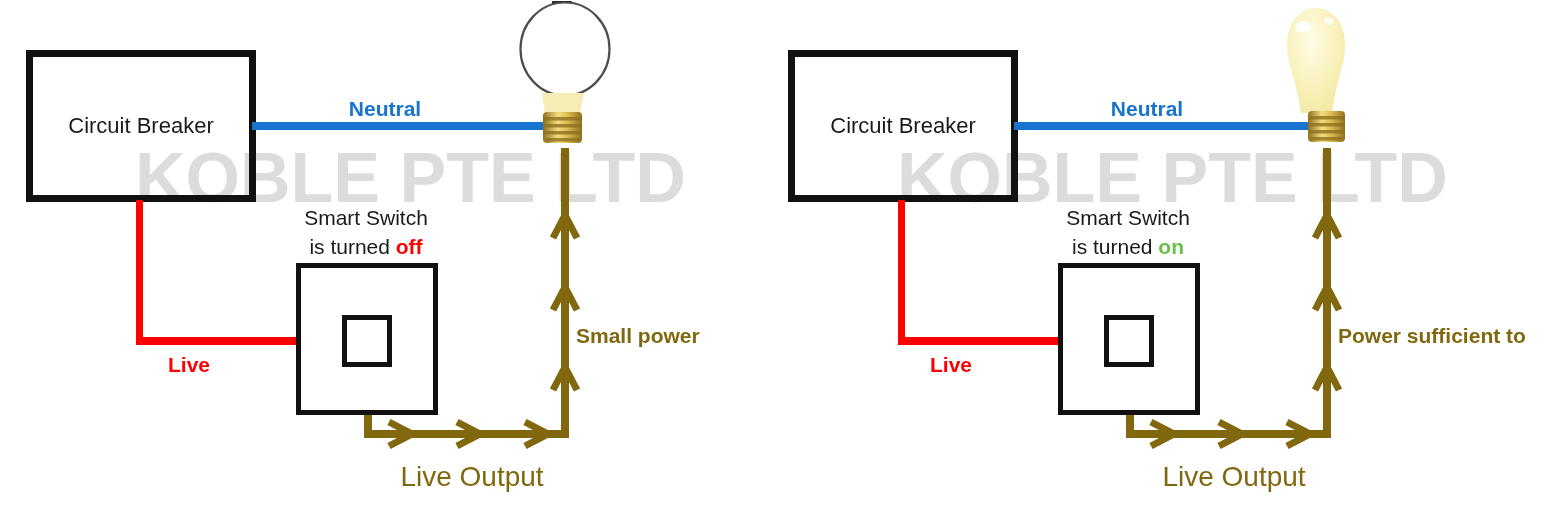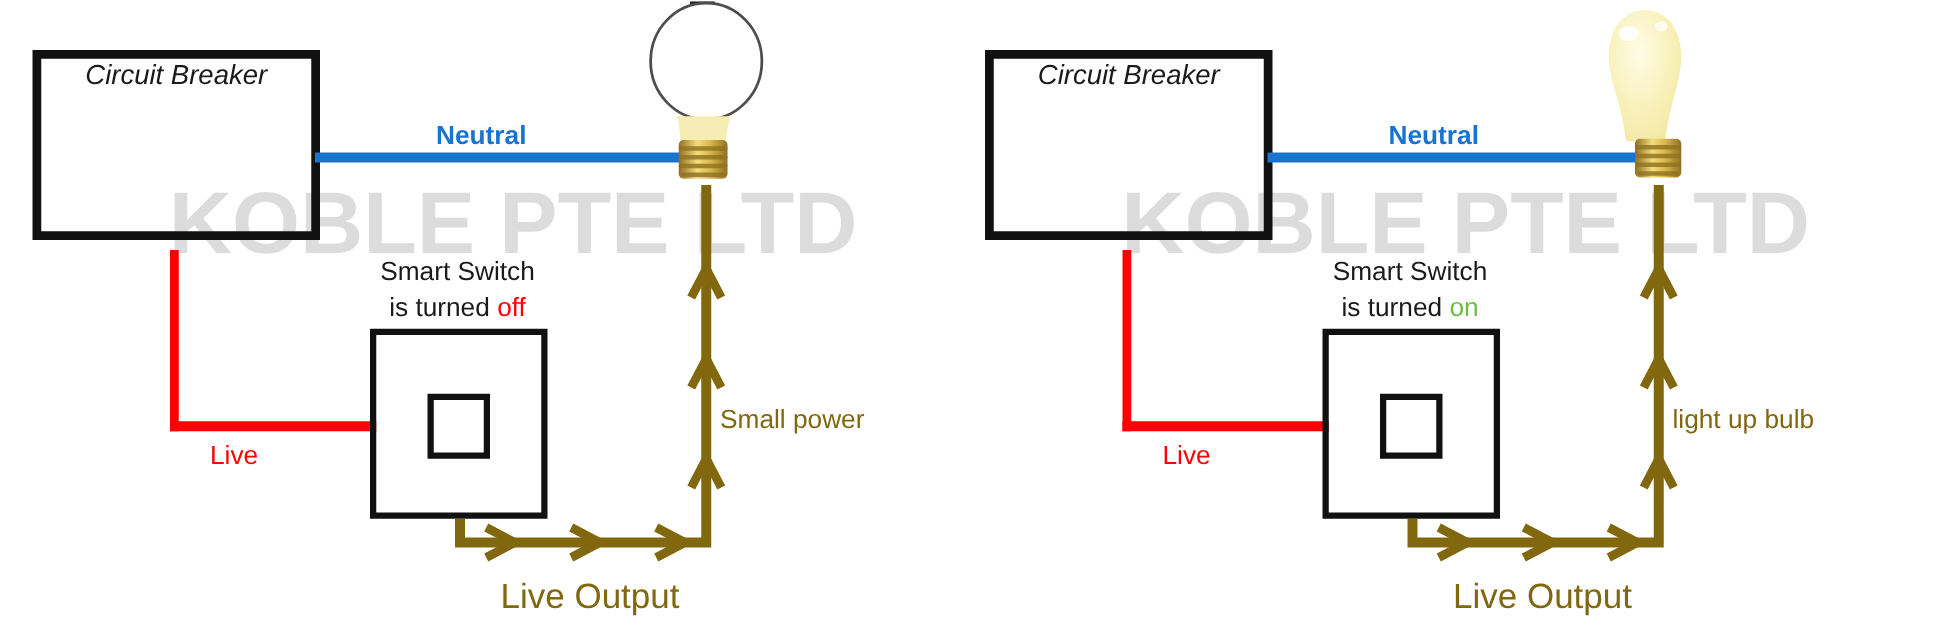--- a/index.html
+++ b/index.html
@@ -16,46 +16,46 @@
   .panel.right{left:762px;}
   .panel.left{left:0;}
 
   .watermark{
     position:absolute; left:135px; top:143px; z-index:0;
     font-size:70px; line-height:70px; letter-spacing:0px;
     color:var(--wm); white-space:nowrap; font-weight:700;
   }
 
   .box{position:absolute; box-sizing:border-box; background:transparent; z-index:2;}
-  .breaker{left:26px; top:40px; width:230px; height:152px; border:7px solid #111;
-    display:flex; align-items:flex-start; justify-content:center;font-style:italic;}
+  .breaker{left:26px; top:50px; width:230px; height:152px; border:7px solid #111;
+    display:flex; align-items:center; justify-content:center;}
   .breaker-label{font-size:22px; color:var(--ink); white-space:nowrap;}
 
   .switch{left:296px; top:263px; width:142px; height:152px; border:5px solid #111;}
   .switch-inner{position:absolute; left:41px; top:47px; width:50px; height:52px;
     box-sizing:border-box; border:5px solid #111; background:transparent;}
 
   .wire{position:absolute; z-index:2;}
   .blue-wire{left:252px; top:122px; width:296px; height:8px; background:var(--blue);}
   .red-v{left:136px; top:200px; width:7px; height:145px; background:var(--red);}
   .red-h{left:136px; top:337px; width:165px; height:8px; background:var(--red);}
 
   .label{position:absolute; z-index:4; white-space:nowrap;}
   .neutral-label{left:325px; top:97px; width:120px; text-align:center;
     color:var(--blue); font-size:21px;font-weight:bold;}
-  .live-label{left:168px; top:353px; color:var(--red); font-size:21px;}
+  .live-label{left:168px; top:353px; color:var(--red); font-size:21px;font-weight:bold;}
   .switch-caption{left:286px; top:203px; width:160px; text-align:center;
     font-size:21px; line-height:29px; color:var(--ink);}
-  .state{font-weight:400;}
+  .state{font-weight:700;}
   .state-off{color:var(--red);}
   .state-on{color:var(--green);margin-top:32px;}
   .live-output{left:392px; top:461px; width:160px; text-align:center;
     color:var(--olive); font-size:28px;}
   .note{left:576px; top:320px; color:var(--olive); font-size:21px;
-    line-height:31px; text-align:left;}
+    line-height:31px; text-align:left;font-weight:bold;}
 
   .olive-svg{position:absolute; left:0; top:0; z-index:2; pointer-events:none;}
   .wire-olive{stroke:var(--olive); stroke-width:8; fill:none;}
   .arrow{stroke:var(--olive); stroke-width:7; fill:none; stroke-linejoin:miter;}
 
   .bulb{position:absolute; z-index:3;}
   .bulb-off{left:518px; top:1px; width:94px; height:144px;}
   .bulb-on{left:524px; top:7px; width:62px; height:136px;}
 </style>
 </head>
@@ -178,17 +178,17 @@
       <polyline class="arrow" points="389,422 412,434 389,446"></polyline>
       <polyline class="arrow" points="457,422 480,434 457,446"></polyline>
       <polyline class="arrow" points="525,422 548,434 525,446"></polyline>
       <polyline class="arrow" points="553,238 565,215 577,238"></polyline>
       <polyline class="arrow" points="553,310 565,287 577,310"></polyline>
       <polyline class="arrow" points="553,390 565,367 577,390"></polyline>
     </svg>
 
     <div class="label live-output">Live Output</div>
     <div class="label note">
-      <div>light up bulb</div>
+      <div>Power sufficient to</div>
     </div>
   </section>
 
 </div>
 
 </body></html>

